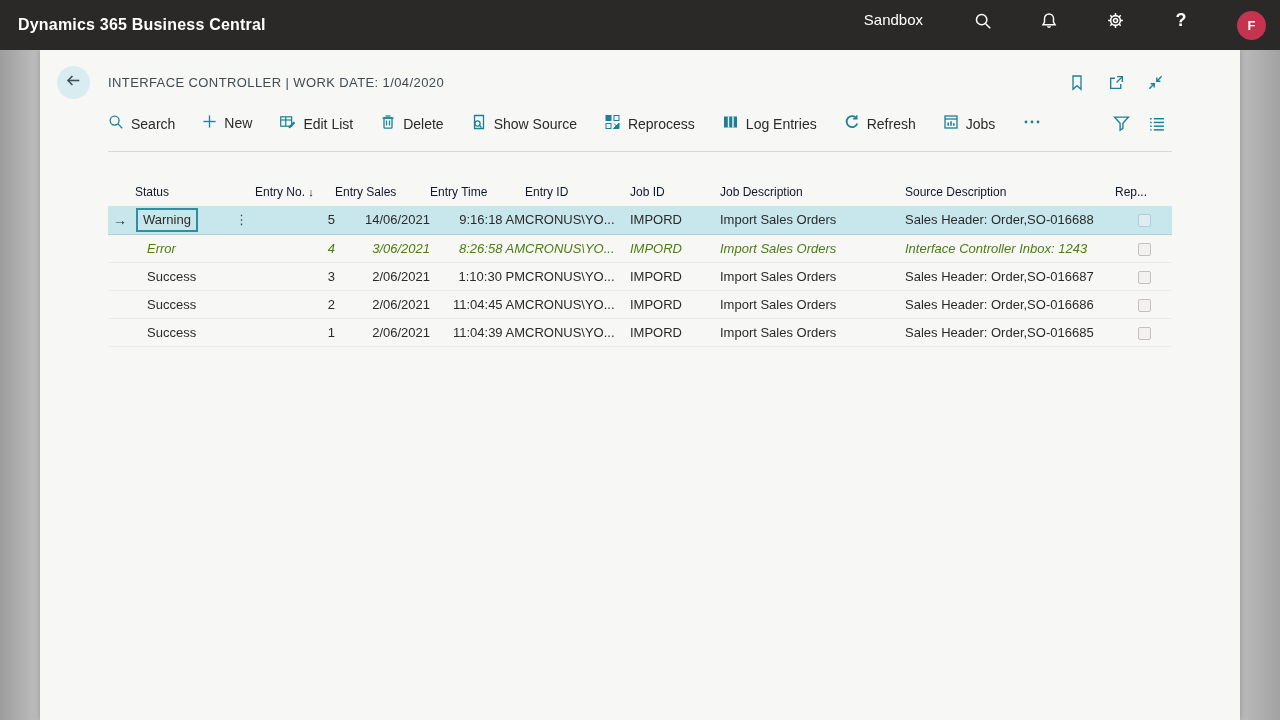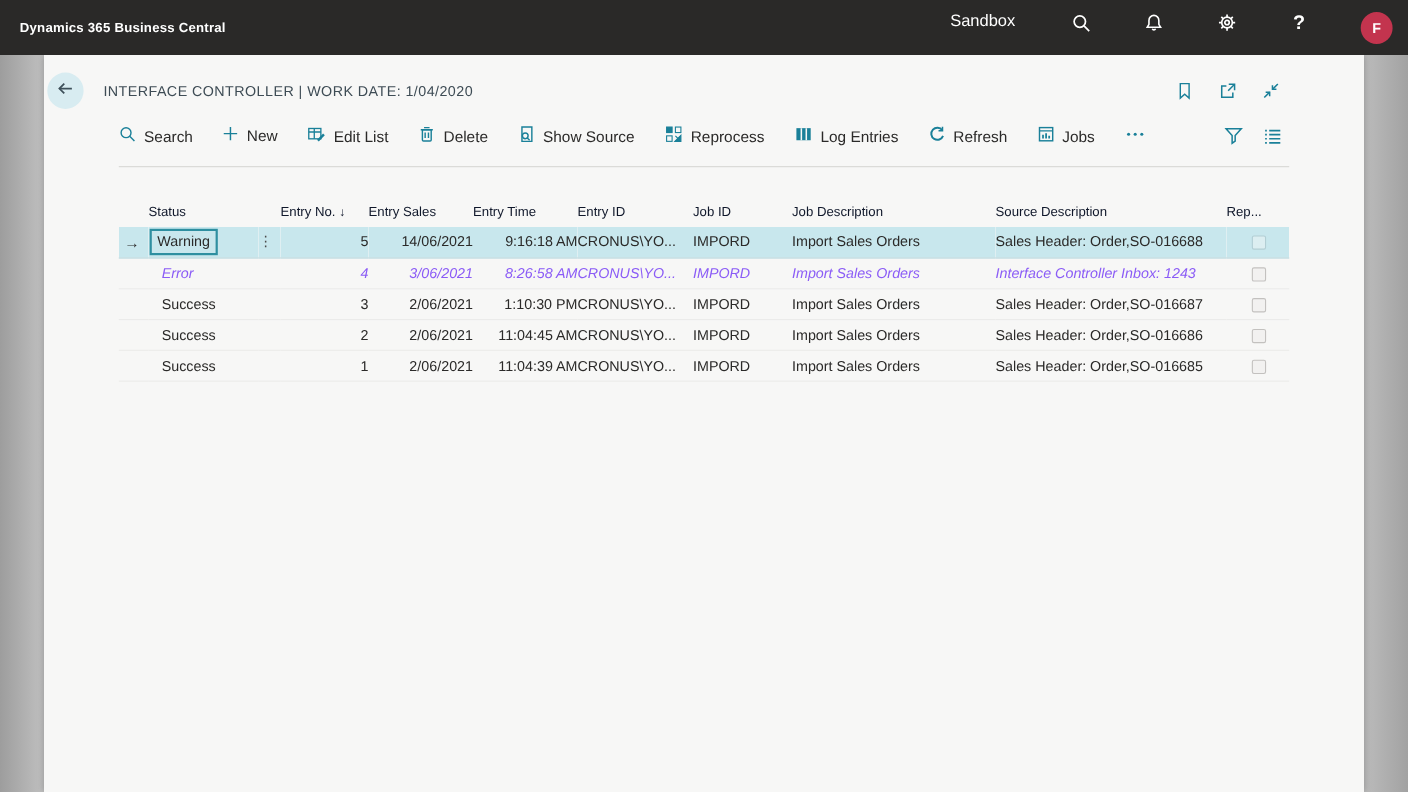--- a/index.html
+++ b/index.html
@@ -10,39 +10,39 @@
     background: linear-gradient(90deg,#9d9d9d 0px,#c2c2c2 42px,#bdbdbd 1238px,#a2a2a2 100%);
   }
 
   
   .topbar {
     position:absolute; top:0; left:0; width:1280px; height:50px;
     background:#2a2928; color:#fff;
     display:flex; align-items:center; justify-content:space-between;
     padding:0 14px 0 18px; z-index:20;
   }
-  .topbar-title { font-size:12px; font-weight:700; letter-spacing:.2px; }
+  .topbar-title { font-size:16px; font-weight:700; letter-spacing:.2px; }
   .topbar-right { display:flex; align-items:flex-start; gap:46px; }
   .env-label { font-size:15px; margin-right:4px; }
   .tb-icon { width:20px; height:20px; display:flex; align-items:center; justify-content:center; cursor:pointer; }
   .help-glyph { font-size:18px; font-weight:700; color:#fff; }
   .avatar {
     width:29px; height:29px; border-radius:50%; background:#c3344e;
     color:#fff; font-size:13px; font-weight:700;
     display:flex; align-items:center; justify-content:center; cursor:pointer;
   }
 
   
   .panel {
     position:absolute; left:40px; top:50px; width:1200px; height:670px;
     background:#f7f7f6; box-shadow:0 0 6px rgba(0,0,0,.25);
   }
 
   
-  .page-header { display:flex; align-items:center; height:64px; padding:0 76px 0 3px; }
+  .page-header { display:flex; align-items:center; height:64px; padding:0 76px 0 17px; }
   .back-btn {
     width:33px; height:33px; border-radius:50%; background:#d8ecf1; border:none;
     display:flex; align-items:center; justify-content:center; cursor:pointer; flex:0 0 auto;
   }
   .page-title {
     margin-left:18px; flex:1 1 auto;
     font-size:13px; letter-spacing:.4px; color:#3e4c55; font-weight:400;
     white-space:nowrap;
   }
   .ph-icons { display:flex; align-items:center; gap:21px; }
@@ -76,21 +76,21 @@
   .col-status-h, .td-status { padding-left:4px; }
   .th-entryno, .td-entryno { text-align:right; padding-right:8px; }
   .th-entrydate { padding-left:20px; } .td-entrydate { text-align:right; padding-right:12px; }
   .td-entrytime { text-align:right; padding-right:20px; }
   .th-userid, .td-userid { padding-left:15px; }
   .th-jobid, .td-jobid { padding-left:5px; }
   .th-jobdesc, .td-jobdesc { padding-left:2px; }
   .th-srcdesc, .td-srcdesc { padding-left:5px; }
   .th-rep { padding-left:10px; }
   .row-selected { background:#c8e7ed; border-bottom:1px solid #abd2da !important; }
-  .row-error td { color:#8b5cf6; font-style:italic; }
+  .row-error td { color:#4d7c0f; font-style:italic; }
   .indicator { color:#2b2a29; font-size:14px; padding-left:5px; display:inline-block; }
   .focus-cell {
     display:inline-block; border:2px solid #2e8fa0; padding:1px 5px 2px;
     margin-left:1px; line-height:17px;
   }
   .row-menu { color:#4a4a4a; font-size:13px; letter-spacing:0; }
   .cb {
     display:inline-block; width:13px; height:13px; margin-left:23px;
     background:#f2f1f0; border:1px solid #c3c1bf; border-radius:2px; vertical-align:middle;
   }

